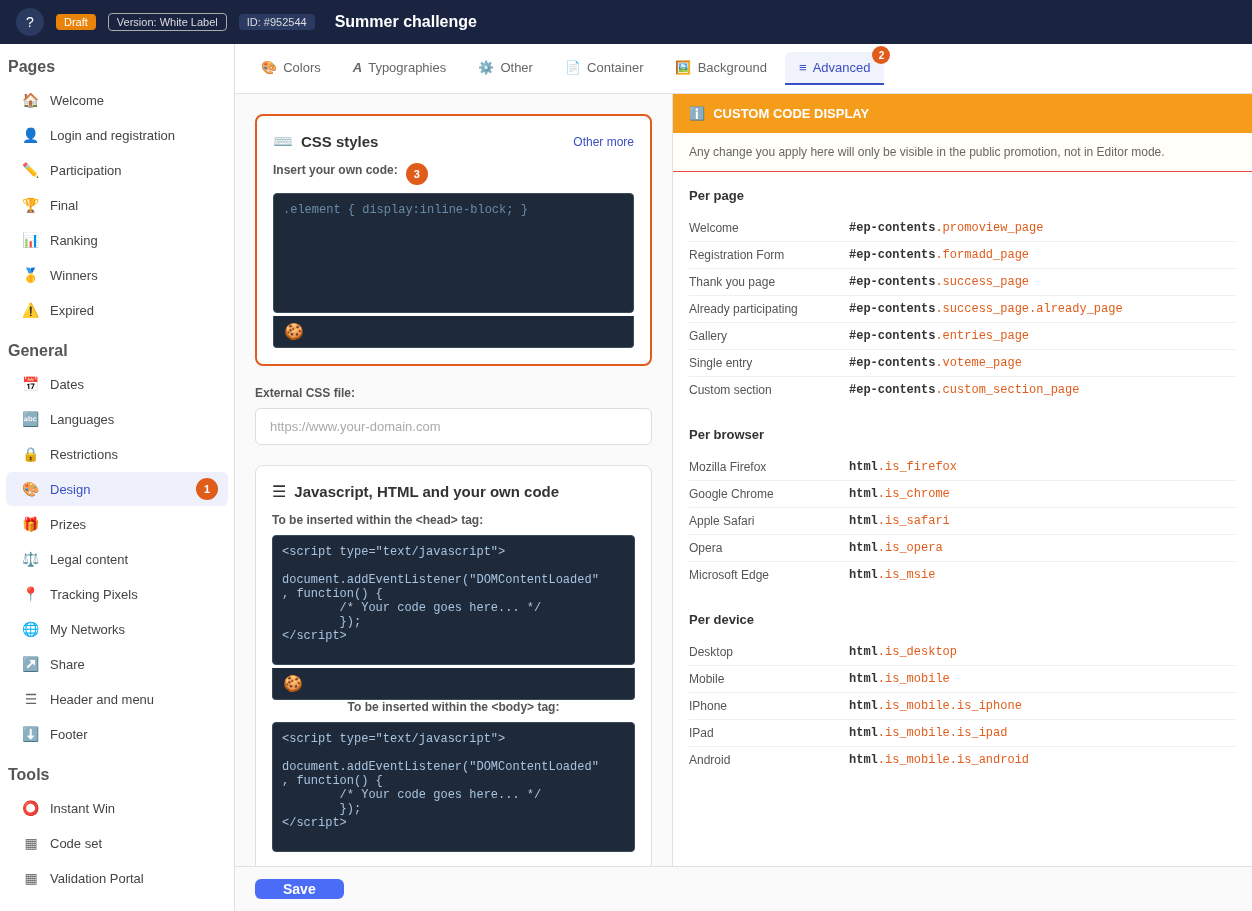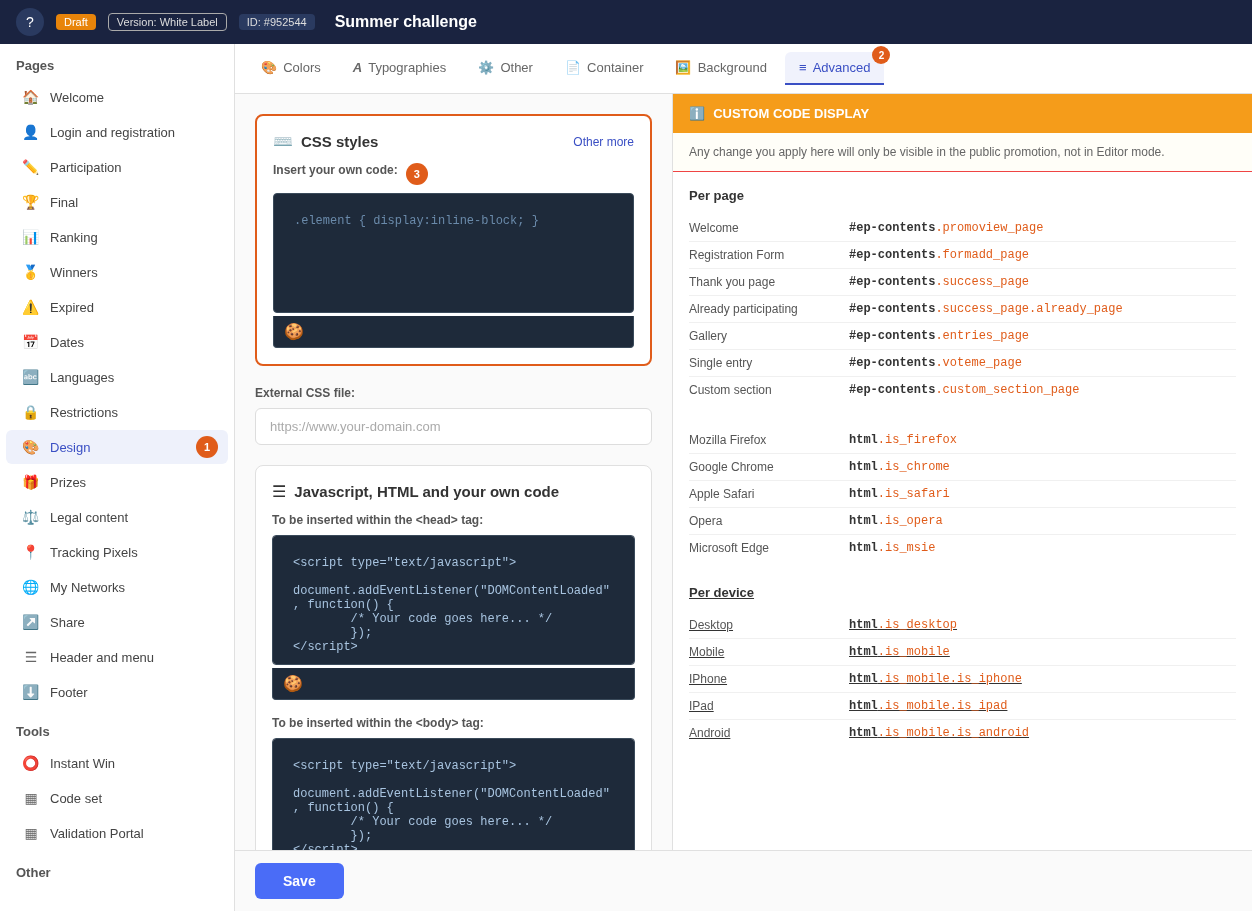--- a/index.html
+++ b/index.html
@@ -11,21 +11,21 @@
     .badge-draft { background: #e8840a; color: white; border-radius: 4px; padding: 2px 8px; font-size: 11px; font-weight: normal; }
     .badge-version { background: transparent; border: 1px solid #aaa; color: #ddd; border-radius: 4px; padding: 2px 8px; font-size: 11px; }
     .badge-id { background: #2a3a60; color: #ddd; border-radius: 4px; padding: 2px 8px; font-size: 11px; }
     .topbar-title { font-size: 16px; font-weight: 600; margin-left: 8px; }
 
     
     .main { display: flex; flex: 1; overflow: hidden; }
 
     
     .sidebar { width: 235px; background: #fff; border-right: 1px solid #e0e0e0; display: flex; flex-direction: column; overflow-y: auto; flex-shrink: 0; }
-    .sidebar-section-title { font-size: 13px; font-weight: 700; color: #555; padding: 14px 16px 6px; text-transform: none; letter-spacing: 0; }
+    .sidebar-section-title { font-size: 16px; font-weight: 700; color: #555; padding: 14px 8px 6px; text-transform: none; letter-spacing: 0; }
     .sidebar-item { display: flex; align-items: center; gap: 10px; padding: 8px 16px; cursor: pointer; border-radius: 6px; margin: 1px 6px; color: #444; font-size: 13px; }
     .sidebar-item.active { background: #eef1fb; color: #3a4fc4; }
     .sidebar-item .icon { width: 18px; height: 18px; display: flex; align-items: center; justify-content: center; font-size: 14px; flex-shrink: 0; color: #666; }
     .sidebar-item.active .icon { color: #3a4fc4; }
 
     .badge-circle { width: 22px; height: 22px; background: #e05c1a; color: white; border-radius: 50%; font-size: 11px; font-weight: bold; display: flex; align-items: center; justify-content: center; margin-left: auto; }
 
     
     .content { flex: 1; display: flex; flex-direction: column; overflow: hidden; }
 
@@ -39,42 +39,42 @@
     .left-panel { flex: 1; overflow-y: auto; padding: 20px; background: #fafafa; }
     .right-panel { width: 580px; background: #fff; border-left: 1px solid #e0e0e0; overflow-y: auto; flex-shrink: 0; }
 
     
     .section-card { background: white; border: 2px solid #e05c1a; border-radius: 8px; padding: 16px; margin-bottom: 20px; position: relative; }
     .section-card-normal { background: white; border: 1px solid #e0e0e0; border-radius: 8px; padding: 16px; margin-bottom: 20px; }
     .section-header { display: flex; align-items: center; gap: 8px; margin-bottom: 12px; }
     .section-title { font-size: 15px; font-weight: 600; color: #333; }
     .learn-more { margin-left: auto; color: #3a4fc4; font-size: 12px; cursor: pointer; }
     .subsection-label { font-size: 12px; font-weight: 600; color: #555; margin-bottom: 8px; }
-    .code-textarea { width: 100%; height: 120px; background: #1e2a3a; color: #a8c4e0; font-family: 'Courier New', monospace; font-size: 12px; border: 1px solid #3a4a5a; border-radius: 4px; padding: 20px; resize: none; }
+    .code-textarea { width: 100%; height: 120px; background: #1e2a3a; color: #a8c4e0; font-family: 'Courier New', monospace; font-size: 12px; border: 1px solid #3a4a5a; border-radius: 4px; padding: 9px; resize: none; }
     .code-textarea::placeholder { color: #6a8aaa; }
     .cookie-icon-bar { background: #1e2a3a; border: 1px solid #3a4a5a; border-top: none; border-radius: 0 0 4px 4px; padding: 6px 10px; display: flex; align-items: center; }
 
     .input-field { width: 100%; padding: 10px 14px; border: 1px solid #ddd; border-radius: 6px; font-size: 13px; color: #666; background: white; }
     .input-field::placeholder { color: #aaa; }
 
     
     .custom-code-header { background: #f59c1a; color: white; padding: 12px 16px; display: flex; align-items: center; gap: 8px; font-size: 13px; font-weight: 600; }
     .custom-code-info { padding: 12px 16px; font-size: 12px; color: #666; border-bottom: 1px solid #ef4444; background: #fffef8; }
 
     .ref-section { padding: 16px; }
     .ref-section-title { font-size: 13px; font-weight: 700; color: #333; margin-bottom: 12px; }
     .ref-table { width: 100%; }
     .ref-row { display: flex; align-items: center; padding: 6px 0; border-bottom: 1px solid #f0f0f0; }
     .ref-row:last-child { border-bottom: none; }
     .ref-label { width: 160px; font-size: 12px; color: #555; flex-shrink: 0; }
     .ref-code { font-size: 12px; color: #666; font-family: 'Courier New', monospace; }
     .ref-code span { color: #e05c1a; }
     .ref-code strong { color: #333; }
 
-    .save-btn { background: #4a6cf7; color: white; border: none; border-radius: 6px; padding: 10px 28px; font-size: 14px; font-weight: 600; cursor: pointer; }
+    .save-btn { background: #4a6cf7; color: white; border: none; border-radius: 6px; padding: 2px 28px; font-size: 14px; font-weight: 600; cursor: pointer; }
     .bottom-bar { padding: 12px 20px; background: #fafafa; border-top: 1px solid #e0e0e0; flex-shrink: 0; }
 
     ::-webkit-scrollbar { width: 6px; }
     ::-webkit-scrollbar-track { background: #f1f1f1; }
     ::-webkit-scrollbar-thumb { background: #ccc; border-radius: 3px; }
   </style>
 </head>
 <body>
 
 <div class="topbar">
@@ -115,20 +115,21 @@
       </div>
       <div class="sidebar-item">
         <span class="icon">🥇</span>
         <span>Winners</span>
       </div>
       <div class="sidebar-item">
         <span class="icon">⚠️</span>
         <span>Expired</span>
       </div>
 
+      <div class="sidebar-section-title">General</div>
       <div class="sidebar-item">
         <span class="icon">📅</span>
         <span>Dates</span>
       </div>
       <div class="sidebar-item">
         <span class="icon">🔤</span>
         <span>Languages</span>
       </div>
       <div class="sidebar-item">
         <span class="icon">🔒</span>
@@ -252,21 +253,21 @@
 
 document.addEventListener("DOMContentLoaded"
 , function() {
         /* Your code goes here... */
         });
 &lt;/script&gt;</textarea>
           <div class="cookie-icon-bar">
             <span style="font-size:16px;">🍪</span>
           </div>
 
-          <div class="subsection-label" style="margin-top:16px;">To be inserted within the &lt;body&gt; tag:</div>
+          <div class="subsection-label" style="text-align:center;">To be inserted within the &lt;body&gt; tag:</div>
           <textarea class="code-textarea" style="height: 130px;" readonly="">&lt;script type="text/javascript"&gt;
 
 document.addEventListener("DOMContentLoaded"
 , function() {
         /* Your code goes here... */
         });
 &lt;/script&gt;</textarea>
           
         </div>
 
@@ -307,20 +308,21 @@
       <span class="ref-code"><strong>#ep-contents</strong><span>.voteme_page</span></span>
     </div>
               <div class="ref-row">
       <span class="ref-label">Custom section</span>
       <span class="ref-code"><strong>#ep-contents</strong><span>.custom_section_page</span></span>
     </div>
             </div>
         </div>
 
         <div class="ref-section" style="padding-top:8px;">
+          <div class="ref-section-title">Per browser</div>
           <div class="ref-table" id="per-browser-table">
               <div class="ref-row">
       <span class="ref-label">Mozilla Firefox</span>
       <span class="ref-code"><strong>html</strong><span>.is_firefox</span></span>
     </div>
               <div class="ref-row">
       <span class="ref-label">Google Chrome</span>
       <span class="ref-code"><strong>html</strong><span>.is_chrome</span></span>
     </div>
               <div class="ref-row">
@@ -331,21 +333,21 @@
       <span class="ref-label">Opera</span>
       <span class="ref-code"><strong>html</strong><span>.is_opera</span></span>
     </div>
               <div class="ref-row">
       <span class="ref-label">Microsoft Edge</span>
       <span class="ref-code"><strong>html</strong><span>.is_msie</span></span>
     </div>
             </div>
         </div>
 
-        <div class="ref-section" style="padding-top:8px;text-decoration:underline;">
+        <div class="ref-section" style="padding-top:8px;">
           <div class="ref-section-title">Per device</div>
           <div class="ref-table" id="per-device-table">
               <div class="ref-row">
       <span class="ref-label">Desktop</span>
       <span class="ref-code"><strong>html</strong><span>.is_desktop</span></span>
     </div>
               <div class="ref-row">
       <span class="ref-label">Mobile</span>
       <span class="ref-code"><strong>html</strong><span>.is_mobile</span></span>
     </div>

